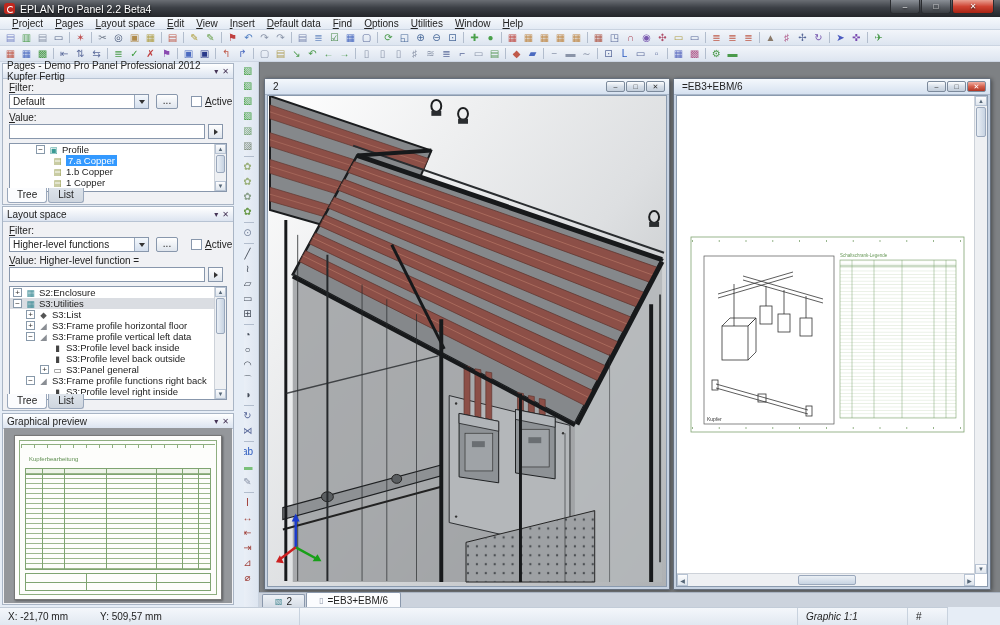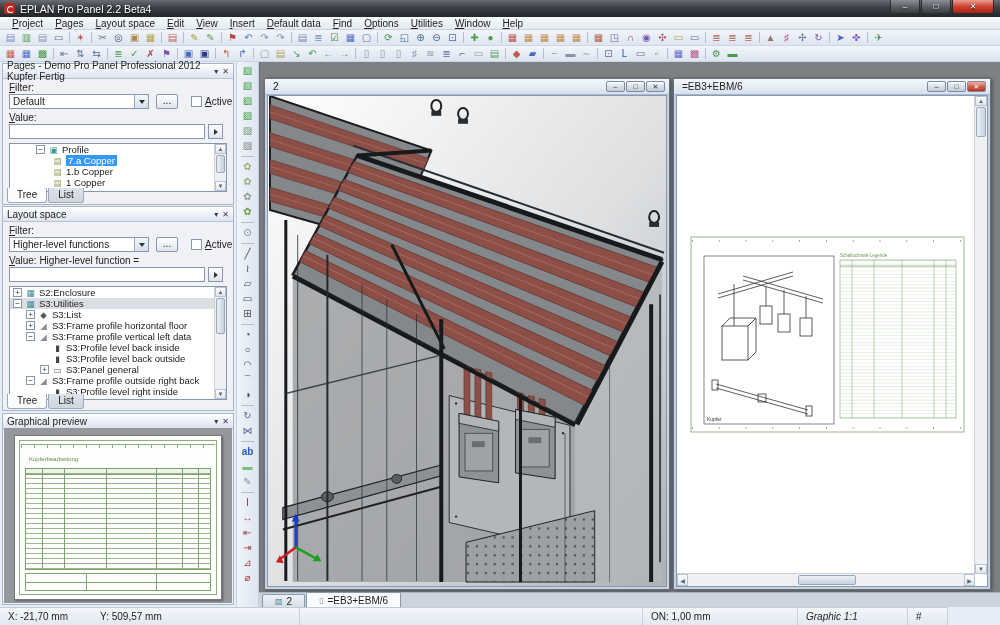--- a/index.html
+++ b/index.html
@@ -32,21 +32,21 @@
   #tb1{top:30px;} #tb2{top:46px;}
   .tbtn{width:15px;height:14px;flex:none;display:flex;align-items:center;justify-content:center;
     font-size:10px;line-height:14px;border-radius:2px;}
   .tb-sep{flex:none;width:1px;height:11px;background:#b2bdcd;margin:0 2px;}
   #vtb{position:absolute;left:236px;top:62px;width:23px;height:545px;box-sizing:border-box;
     background:linear-gradient(90deg,#f0f4fa,#dde5f0);border-left:1px solid #c9d3e0;border-right:1px solid #c9d3e0;
     display:flex;flex-direction:column;align-items:center;padding-top:2px;gap:1px;}
   #vtb .tb-sep{width:13px;height:1px;margin:2px 0;}
   
   #main{position:absolute;left:0;top:62px;width:1000px;height:545px;}
-  #leftdock{position:absolute;left:0;top:0;width:236px;height:545px;background:#e6edf6;}
+  #leftdock{position:absolute;left:0;top:0;width:236px;height:545px;background:#e6edf6;padding-left:8px;}
   .panel{position:absolute;left:2px;width:232px;background:#f0f1f4;border:1px solid #a9b5c5;box-sizing:border-box;}
   .panel-title{height:14px;background:linear-gradient(#ffffff,#dce4f0);border-bottom:1px solid #b7c3d3;
     display:flex;align-items:center;padding:0 4px;}
   .pt-btns{margin-left:auto;display:flex;gap:4px;font-size:8px;color:#435;}
   .lbl{display:block;margin:3px 0 1px 6px;}
   .row{display:flex;align-items:center;margin-left:6px;}
   .combo{width:140px;height:15px;background:#fff;border:1px solid #8897ac;box-sizing:border-box;
     display:flex;align-items:center;padding-left:3px;position:relative;}
   .combo .dd{position:absolute;right:0;top:0;width:13px;height:13px;
     background:linear-gradient(#f4f8fc,#d4dfee);border-left:1px solid #9aa8bc;
@@ -319,21 +319,21 @@
     <span class="tb-sep"></span>
     <span class="tbtn" style="color: rgb(68, 76, 88);">◔</span>
     <span class="tbtn" style="color: rgb(68, 76, 88);">○</span>
     <span class="tbtn" style="color: rgb(68, 76, 88);">◠</span>
     <span class="tbtn" style="color: rgb(68, 76, 88);">⌒</span>
     <span class="tbtn" style="color: rgb(68, 76, 88);">◑</span>
     <span class="tb-sep"></span>
     <span class="tbtn" style="color: rgb(90, 106, 154);">↻</span>
     <span class="tbtn" style="color: rgb(90, 106, 154);">⋈</span>
     <span class="tb-sep"></span>
-    <span class="tbtn" style="color: rgb(42, 90, 192); font-weight: bold;">ab</span>
+    <span class="tbtn" style="color: rgb(42, 90, 192);">ab</span>
     <span class="tbtn" style="color: rgb(122, 192, 122);">▬</span>
     <span class="tbtn" style="color: rgb(138, 148, 168);">✎</span>
     <span class="tb-sep"></span>
     <span class="tbtn" style="color: rgb(160, 64, 58);">Ⅰ</span>
     <span class="tbtn" style="color: rgb(160, 64, 58);">↔</span>
     <span class="tbtn" style="color: rgb(160, 64, 58);">⇤</span>
     <span class="tbtn" style="color: rgb(160, 64, 58);">⇥</span>
     <span class="tbtn" style="color: rgb(160, 64, 58);">⊿</span>
     <span class="tbtn" style="color: rgb(160, 64, 58);">⌀</span>
   </div>
@@ -462,21 +462,21 @@
           <span>S3:Profile level back outside</span>
         </div>
         <div class="trow ind2">
           <span class="exp plus"></span>
           <span class="ticon" style="color:#555">▭</span>
           <span>S3:Panel general</span>
         </div>
         <div class="trow ind1">
           <span class="exp minus"></span>
           <span class="ticon" style="color:#8a8e94">◢</span>
-          <span>S3:Frame profile outside right back</span>
+          <span>S3:Frame profile functions right back</span>
         </div>
         <div class="trow ind2">
           <span class="noexp"></span>
           <span class="ticon" style="color:#444">▮</span>
           <span>S3:Profile level right inside</span>
         </div>
         <div class="vscroll">
           <span class="vs-btn">▲</span>
           <span class="vs-thumb" style="height:34px"></span>
           <span class="vs-btn bottom">▼</span>
@@ -709,16 +709,15 @@
   </div>
 </div>
 
 <div id="statusbar">
   <span class="sseg xy">
     <span>X: -21,70 mm</span>
     <span class="gap"></span>
     <span>Y: 509,57 mm</span>
   </span>
   <span class="sseg fill"></span>
-  <span class="sseg on">ON: 1,00 mm</span>
   <span class="sseg scale">Graphic 1:1</span>
   <span class="sseg hash">#</span>
 </div>
 
 </body></html>

